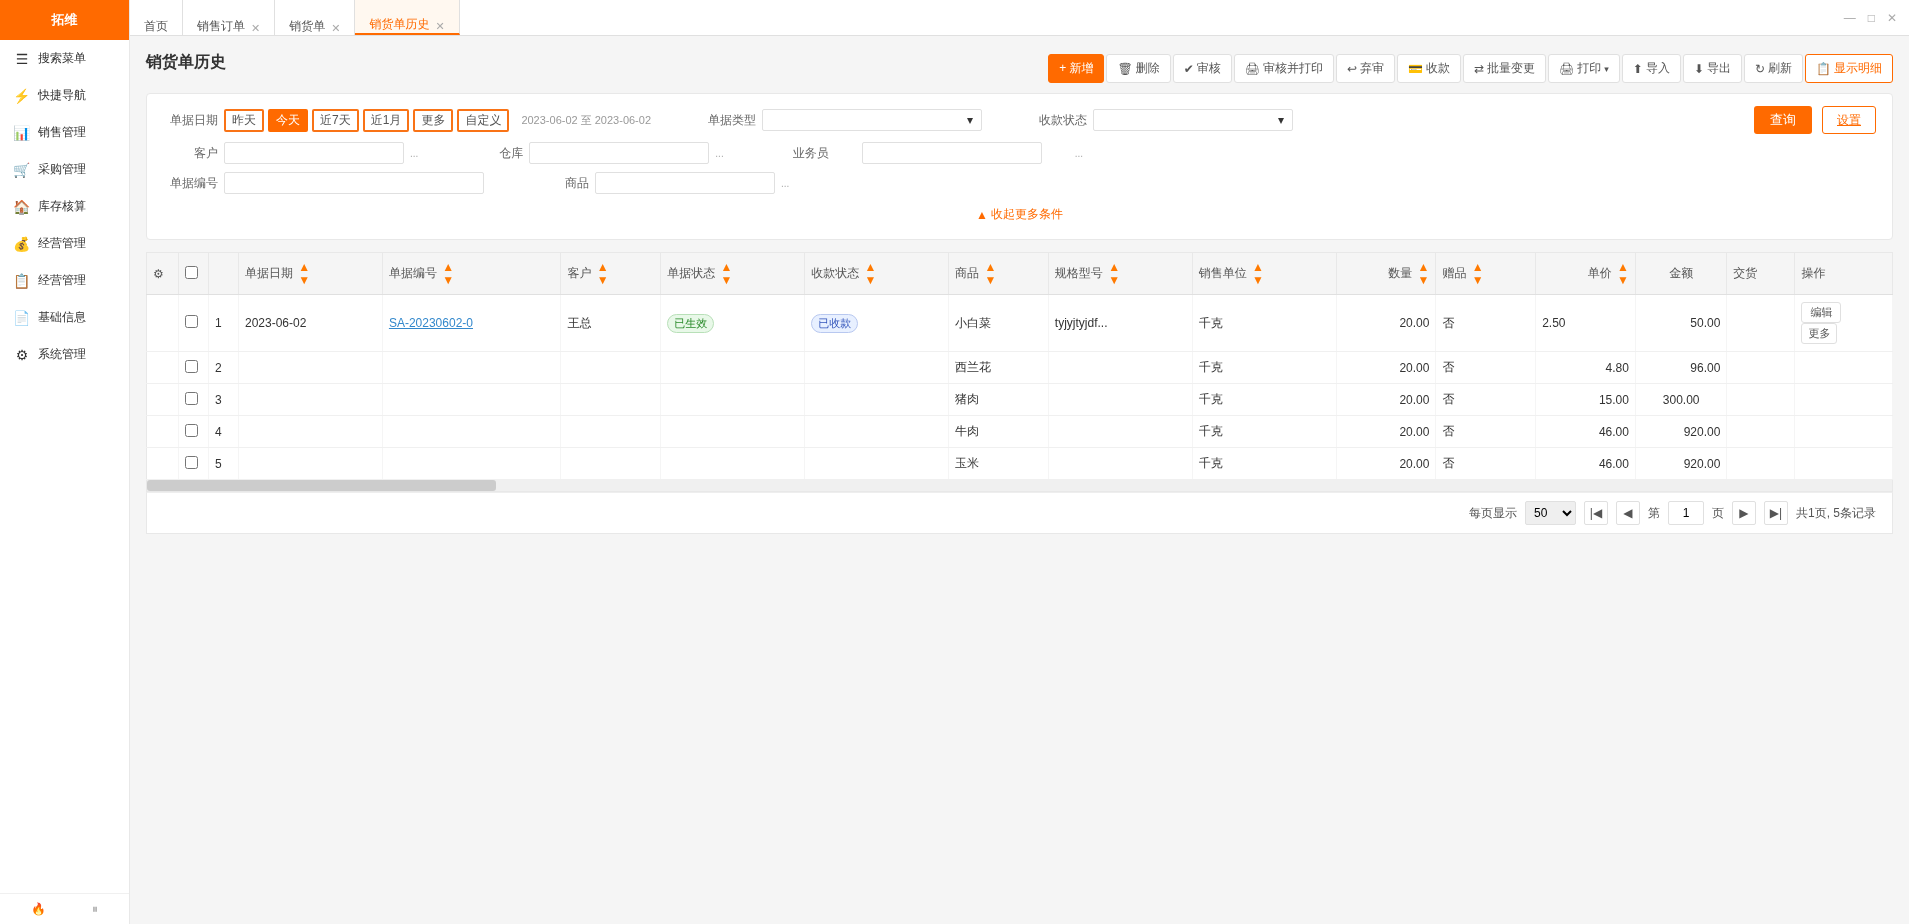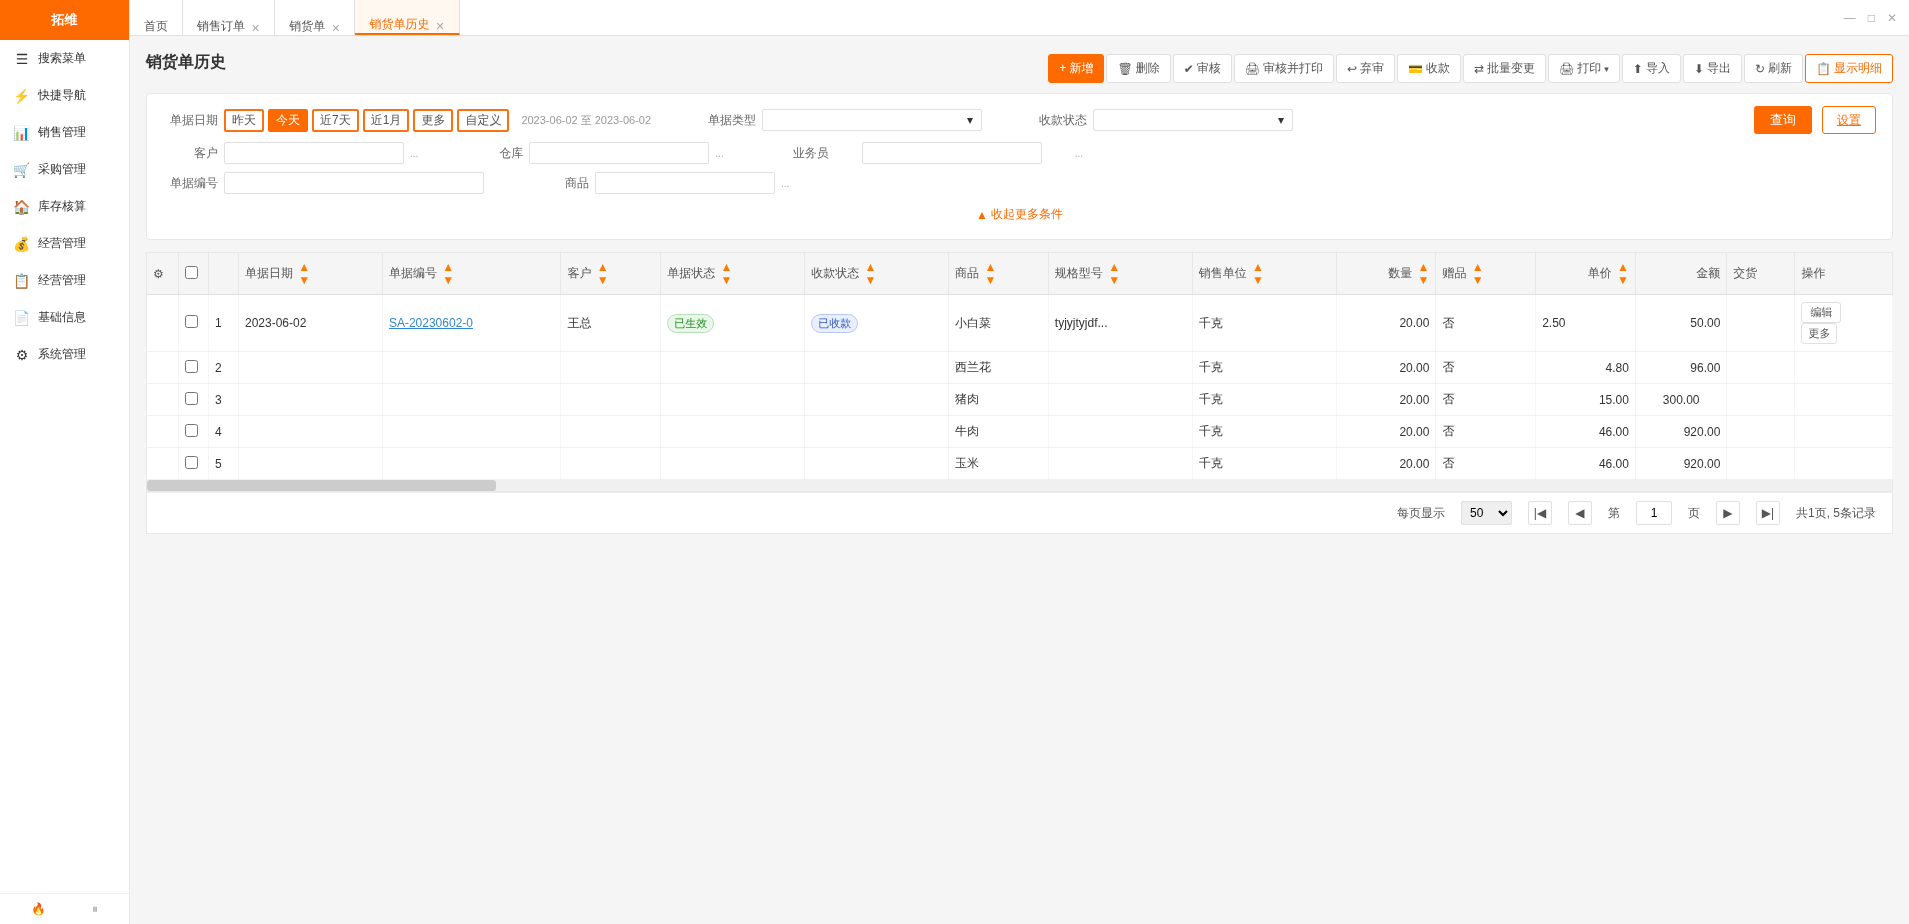--- a/index.html
+++ b/index.html
@@ -246,21 +246,21 @@
     }
     .total-label { color: #555; }
     .total-val { font-weight: bold; color: #333; }
 
     
     .pagination {
       display: flex;
       align-items: center;
       justify-content: flex-end;
       padding: 8px 16px;
-      gap: 16px;
+      gap: 8px;
       background: #fff;
       border: 1px solid #e8e8e8;
       border-top: 1px solid #eee;
     }
     .page-info { color: #555; }
     .page-btn {
       width: 24px;
       height: 24px;
       display: flex;
       align-items: center;
@@ -610,21 +610,21 @@
                     <span>▼</span>
                   </span>
               </th>
               <th style="text-align:right;">
                 <span>单价</span>
                 <span class="col-sorter">
                     <span>▲</span>
                     <span>▼</span>
                   </span>
               </th>
-              <th style="text-align:right;">金额</th>
+              <th style="text-align:center;">金额</th>
               <th>交货</th>
               <th>操作</th>
             </tr>
           </thead>
           <tbody id="table-body">
           <tr>
                 <td style="width: 32px;"></td>
                 <td style="width: 30px;"><input type="checkbox" style=""></td>
                 <td>1</td>
                 <td>2023-06-02</td>

